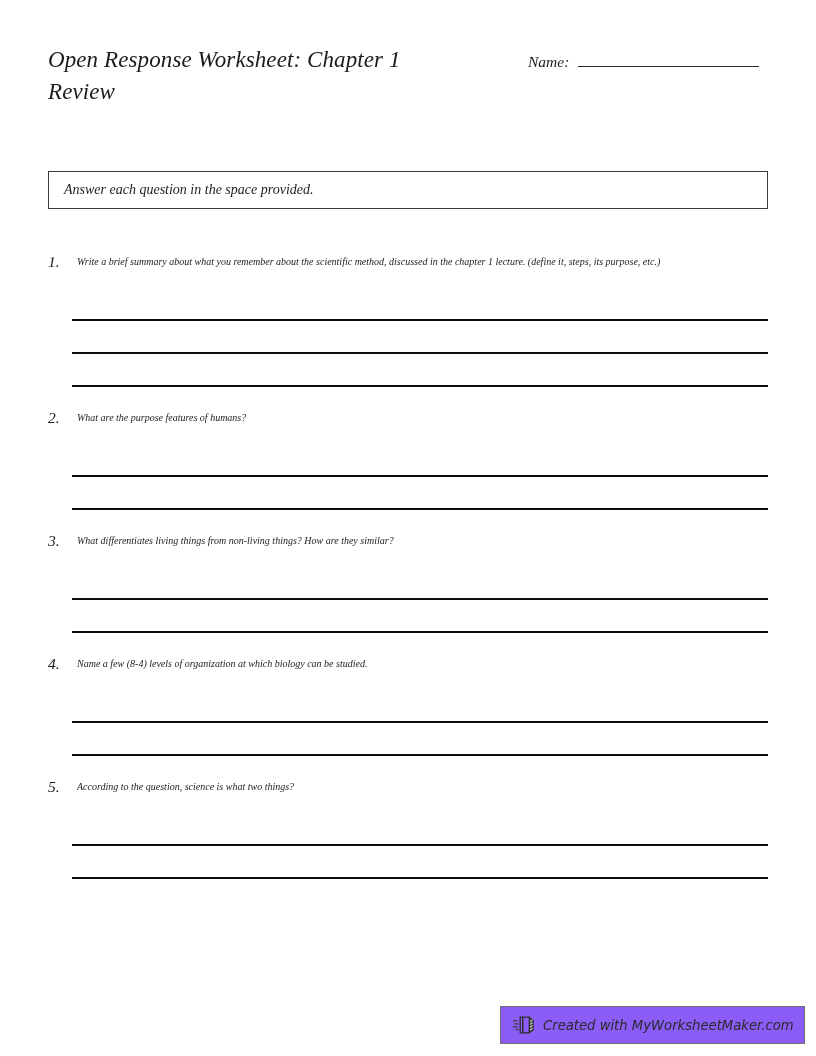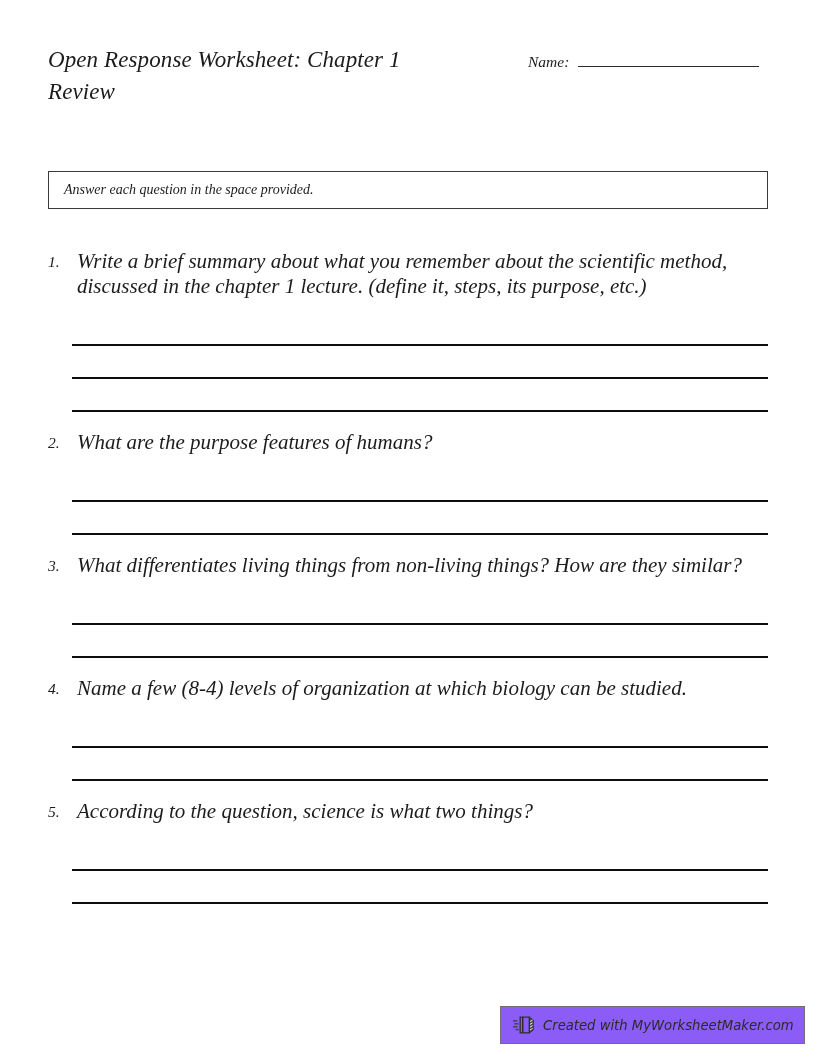--- a/index.html
+++ b/index.html
@@ -100,21 +100,21 @@
     align-items: flex-start;
   }
   .q-num {
     width: 29px;
     flex: 0 0 29px;
     font-size: 15.5px;
     line-height: 25px;
     color: #1c1c1c;
   }
   .q-text {
-    font-size: 21px;
+    font-size: 10px;
     line-height: 25px;
     color: #1c1c1c;
     width: 681px;
   }
   .answer-lines {
     margin-top: 14px;
     padding-left: 24px;
   }
   .answer-line {
     height: 33px;

